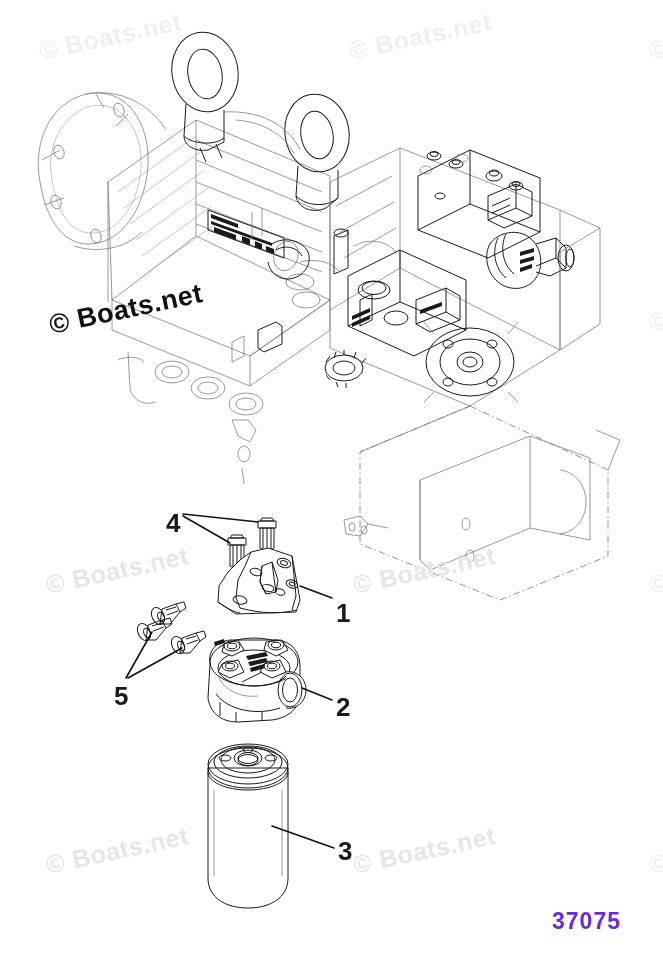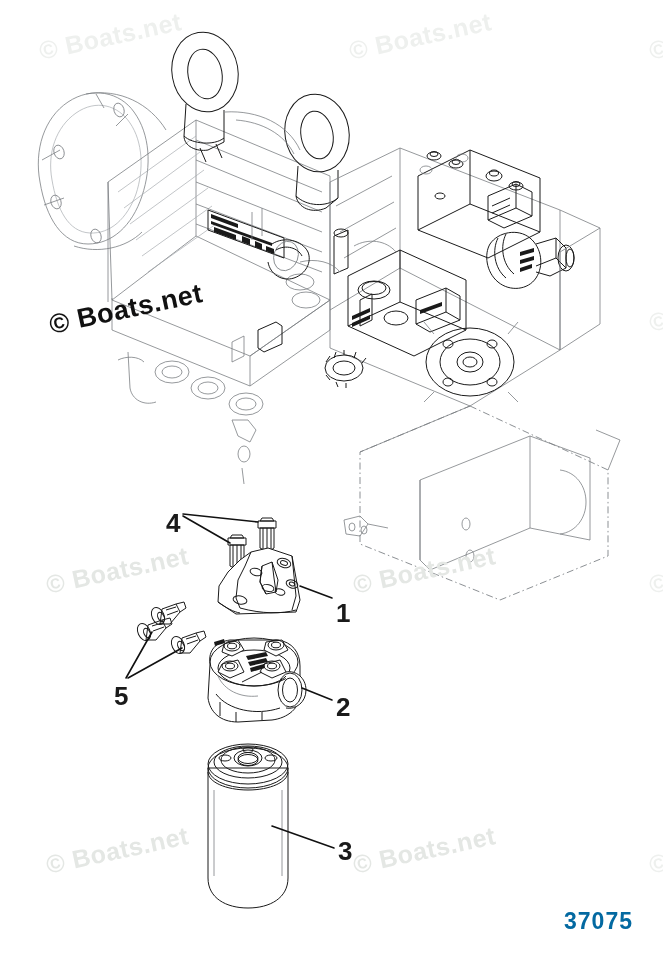--- a/index.html
+++ b/index.html
@@ -56,27 +56,27 @@
   .callout-number {
     position: absolute;
     font-family: "Liberation Sans", sans-serif;
     font-weight: bold;
     font-size: 26px;
     color: #1a1a1a;
     line-height: 1;
   }
   #part-number {
     position: absolute;
-    right: 30px;
+    right: 42px;
     bottom: 37px;
     font-family: "Liberation Sans", sans-serif;
     font-weight: bold;
     font-size: 23px;
     letter-spacing: 1px;
-    color: #0369a1;
+    color: #6d28d9;
   }
   svg { display: block; }
   .ink     { fill: none; stroke: #1a1a1a; stroke-width: 1; }
   .ink-lt  { fill: none; stroke: #7b7f83; stroke-width: 0.8; }
   .ink-vlt { fill: none; stroke: #a8acb0; stroke-width: 0.7; }
   .ink-dash{ fill: none; stroke: #6f7479; stroke-width: 0.8; stroke-dasharray: 7 3 1.5 3; }
   .leader  { fill: none; stroke: #111111; stroke-width: 1.6; stroke-linecap: round; }
   .fillw   { fill: #ffffff; }
   .fillk   { fill: #1a1a1a; }
 </style>

